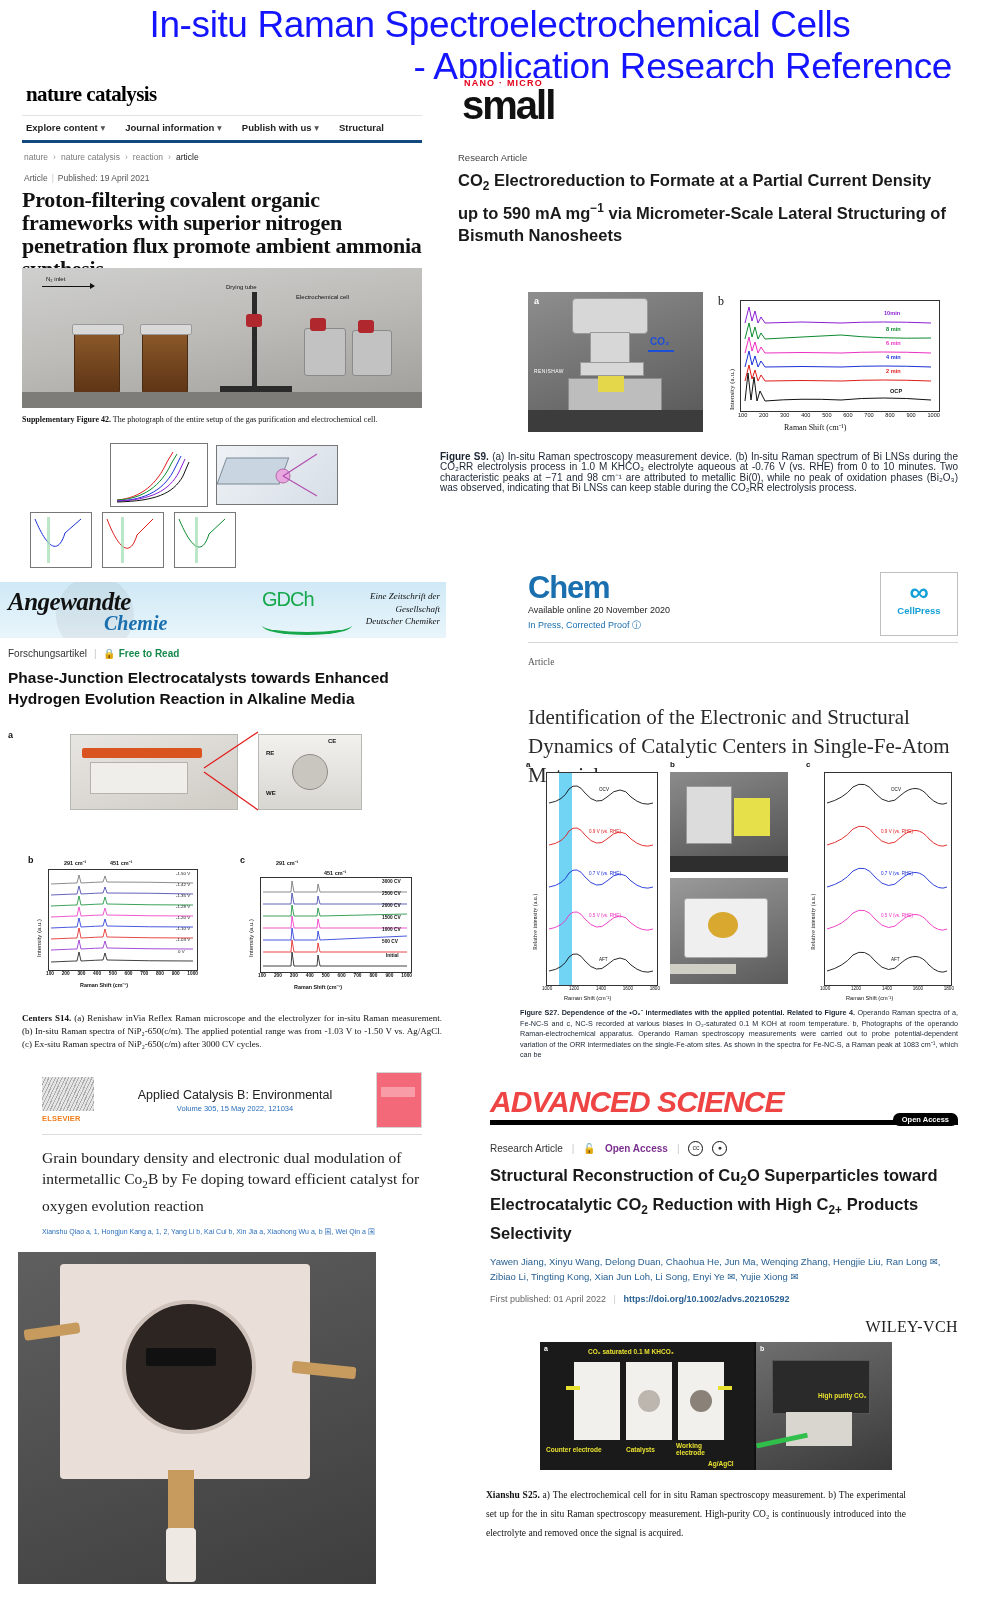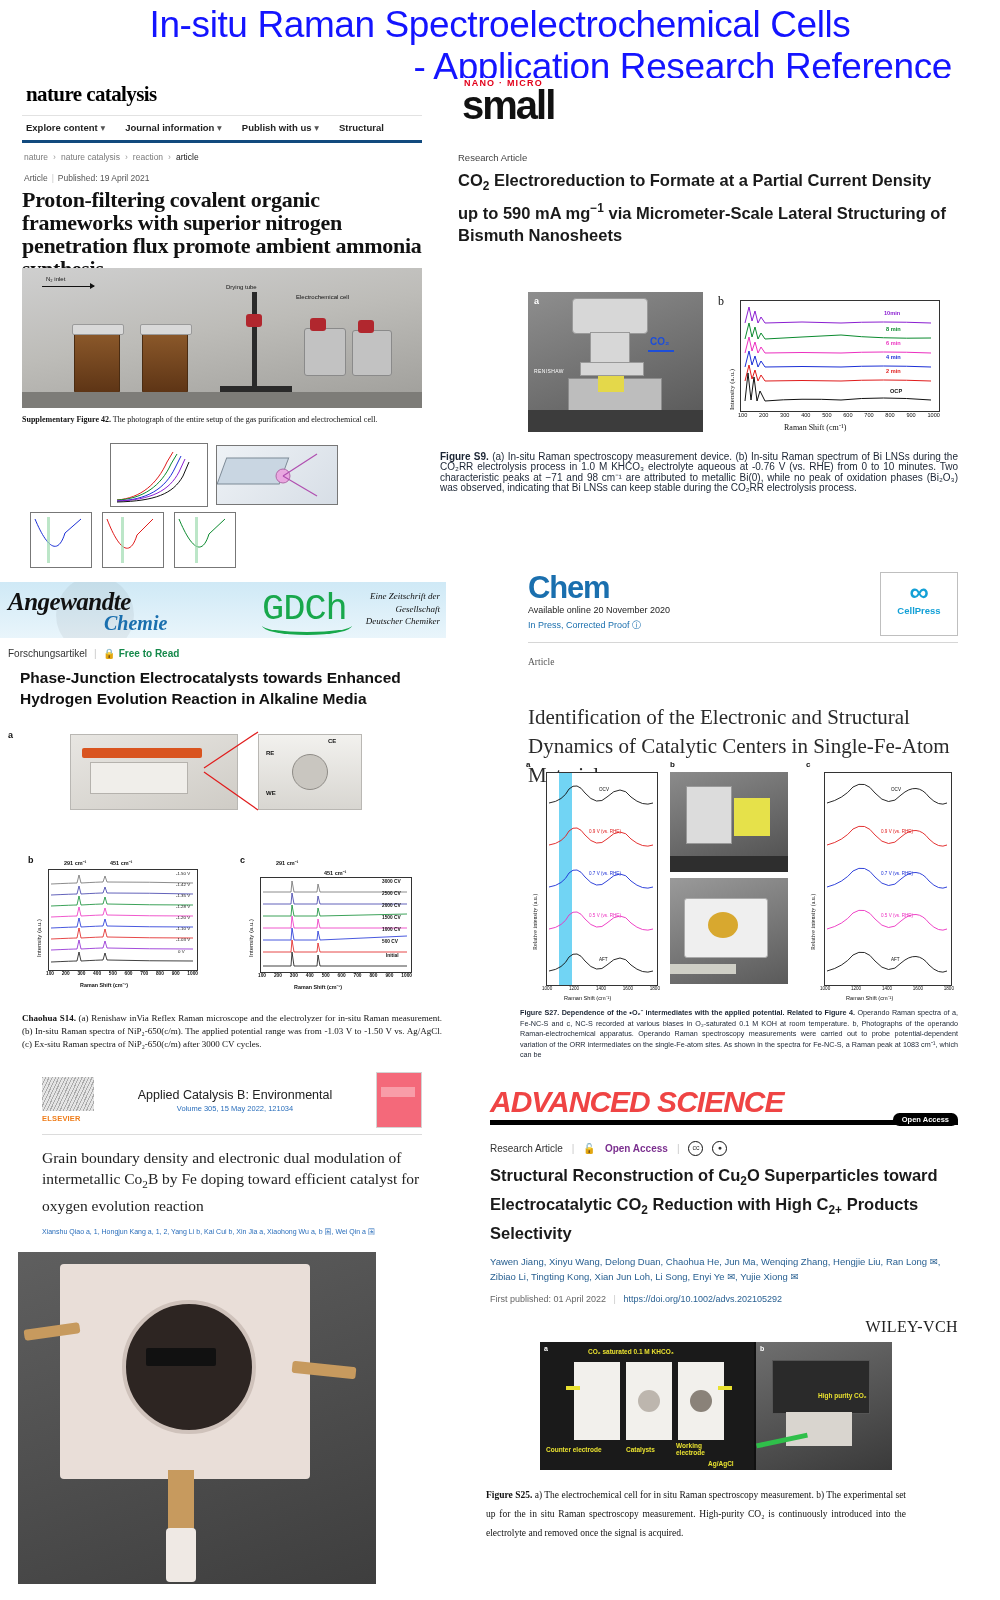--- a/index.html
+++ b/index.html
@@ -80,31 +80,31 @@
          font-size:10px;line-height:10.4px;color:#1a2433;text-align:justify;}
 
   
   #angew{left:0px;top:582px;width:446px;}
   .ang-band{height:56px;background:linear-gradient(180deg,#cfe9f6,#e9f5fb);
             position:relative;overflow:hidden;}
   .ang-logo{position:absolute;left:8px;top:6px;font-family:"Liberation Serif",serif;
             font-style:italic;font-weight:700;font-size:25px;color:#111;letter-spacing:-.5px;}
   .ang-logo2{position:absolute;left:104px;top:30px;font-family:"Liberation Serif",serif;
              font-style:italic;font-weight:700;font-size:20px;color:#1a6fae;}
-  .gdch{position:absolute;left:262px;top:6px;font-family:Liberation Mono, monospace;
-        font-weight:400;font-size:37px;color:#18a84c;letter-spacing:-1px;text-align:right;}
+  .gdch{position:absolute;left:262px;top:6px;font-family:Liberation Sans, sans-serif;
+        font-weight:400;font-size:20px;color:#18a84c;letter-spacing:-1px;text-align:right;}
   .gdch-arc{position:absolute;left:262px;top:34px;width:90px;height:16px;
             border-bottom:3px solid #18a84c;border-radius:0 0 50% 50%;}
   .ang-de{position:absolute;right:6px;top:8px;text-align:right;
           font-family:"Liberation Serif",serif;font-style:italic;font-size:9px;
           line-height:12.5px;color:#111;}
   .ang-kick{font-size:10px;color:#333;padding:10px 8px 0 8px;}
   .ang-kick .lock{color:#14894a;font-weight:700;}
   .ang-kick .bar{color:#c9c9c9;padding:0 7px;}
-  .ang-title{font-size:15.5px;line-height:21px;font-weight:600;color:#111;padding:8px 8px 0 8px;margin-left:12px;}
+  .ang-title{font-size:15.5px;line-height:21px;font-weight:600;color:#111;padding:8px 8px 0 8px;}
 
   
   #angphoto{left:70px;top:728px;width:290px;height:92px;background:#fff;}
   .apanel{position:absolute;background:#e6e4e0;border:1px solid #b9b7b3;}
   
   #angb{left:28px;top:855px;width:195px;height:140px;}
   #angc{left:240px;top:855px;width:198px;height:140px;}
   .angcap{left:22px;top:1012px;width:420px;font-family:"Liberation Serif",serif;
           font-size:9px;line-height:13px;color:#111;text-align:justify;}
   .angcap b{font-weight:700;}
@@ -158,21 +158,21 @@
   .oa-pill{position:absolute;right:0;top:-7px;background:#000;color:#fff;border-radius:9px;
            font-size:7.5px;font-weight:700;padding:2px 9px;}
   .as-kick{font-size:10px;color:#333;padding-top:16px;display:flex;align-items:center;gap:9px;}
   .as-kick .oa{color:#7b2f8f;font-weight:600;}
   .as-kick .bar{color:#c9c9c9;}
   .ccbadge{display:inline-block;width:13px;height:13px;border:1.2px solid #111;border-radius:50%;
            font-size:7px;text-align:center;line-height:12px;}
   .as-title{font-size:16.5px;line-height:22.5px;font-weight:600;color:#1a1a1a;padding-top:8px;}
   .as-auth{font-size:9.5px;line-height:15px;color:#2a6192;padding-top:10px;}
   .as-pub{font-size:9px;color:#666;padding-top:10px;}
-  .as-pub .doi{color:#2a6192;font-weight:400;}
+  .as-pub .doi{color:#2a6192;font-weight:700;}
   .wiley{text-align:right;font-family:"Liberation Serif",serif;font-size:16px;
          color:#222;padding-top:14px;letter-spacing:.4px;}
 
   
   #bigcell{left:18px;top:1252px;width:358px;height:332px;
            background:linear-gradient(160deg,#5f5f5f,#3e3e3e);overflow:hidden;}
   #asfig{left:540px;top:1342px;width:352px;height:128px;background:#111;overflow:hidden;}
   .ascap{left:486px;top:1486px;width:420px;font-family:"Liberation Serif",serif;
          font-size:9.5px;line-height:19px;color:#111;text-align:justify;}
   .ascap b{font-weight:700;}
@@ -450,21 +450,21 @@
       <span>600</span>
       <span>700</span>
       <span>800</span>
       <span>900</span>
       <span>1000</span>
   </div>
   <div class="abs" style="left:54px;top:128px;font-size:5.4px;font-weight:700;">Raman Shift (cm⁻¹)</div>
 </div>
 
 <div class="abs angcap">
-  <b>Chaohua S14.</b>
+  <b>Centers S14.</b>
   <span>(a) Renishaw inVia Reflex Raman microscope and the electrolyzer for in-situ Raman measurement. (b) In-situ Raman spectra of NiP₂-650(c/m). The applied potential range was from -1.03 V to -1.50 V vs. Ag/AgCl. (c) Ex-situ Raman spectra of NiP₂-650(c/m) after 3000 CV cycles.</span>
 </div>
 
 <div class="abs card" id="apcat">
   <div class="els-row">
     <div class="els-logo">
       <div class="els-tree"></div>
       <div class="els-name">ELSEVIER</div>
     </div>
     <div class="apc-mid">
@@ -621,15 +621,15 @@
   <div class="abs" style="left:216px;top:0;width:136px;height:128px;background:linear-gradient(160deg,#6f6f6f,#3a3a3a);">
     <div class="abs" style="left:4px;top:3px;color:#fff;font-size:7px;font-weight:700;">b</div>
     <div class="abs" style="left:16px;top:18px;width:96px;height:52px;background:#2a2a2a;border:1px solid #555;"></div>
     <div class="abs" style="left:30px;top:70px;width:66px;height:34px;background:#d9d5cf;"></div>
     <div class="ylab" style="left:62px;top:50px;color:#e9e130;">High purity CO₂</div>
     <div class="abs" style="left:0;top:96px;width:52px;height:5px;background:#2fbf4a;transform:rotate(-12deg);"></div>
   </div>
 </div>
 
 <div class="abs ascap">
-  <b>Figure S25.</b>
+  <b>Xianshu S25.</b>
   <span>a) The electrochemical cell for in situ Raman spectroscopy measurement. b) The experimental set up for the in situ Raman spectroscopy measurement. High-purity CO₂ is continuously introduced into the electrolyte and removed once the signal is acquired.</span>
 </div>
 
 </body></html>

